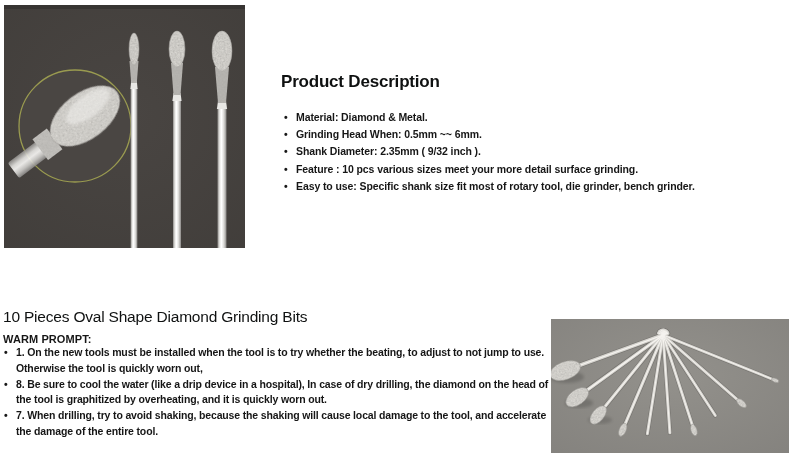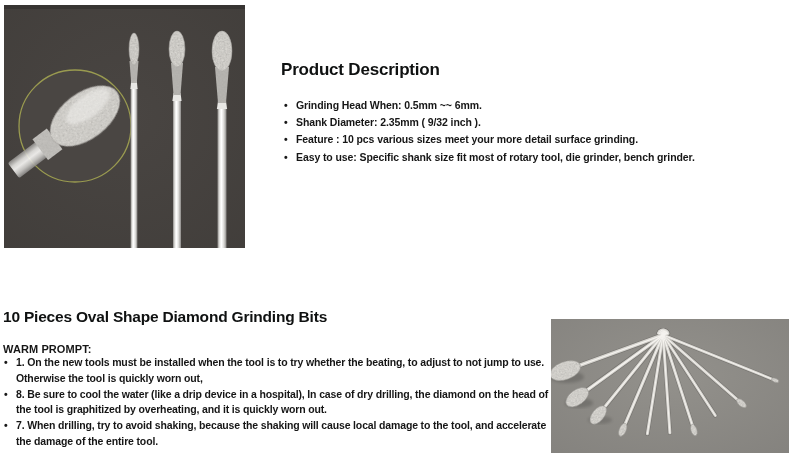--- a/index.html
+++ b/index.html
@@ -11,36 +11,36 @@
   }
   .abs{position:absolute;}
 
   
   #photo-tl{left:4px;top:5px;width:241px;height:243px;}
   #photo-tl svg{display:block;}
 
   
   #desc{left:281px;top:60px;width:514px;}
   #desc h2{
-    margin:0 0 17px 0;font-size:17px;font-weight:700;letter-spacing:-0.2px;color:#0f1111;
+    margin:12px 0 17px 0;font-size:17px;font-weight:700;letter-spacing:-0.2px;color:#0f1111;
   }
   #desc ul{list-style:none;margin:0;padding:0;}
   #desc li{
     position:relative;padding-left:15px;
     font-size:10.5px;font-weight:700;line-height:17.2px;letter-spacing:-0.1px;color:#161616;
   }
   #desc li::before{content:"\2022";position:absolute;left:3px;top:0;}
 
   
   #bottom{left:3px;top:308px;width:548px;}
   #bottom h3{
-    margin:0;font-size:15.5px;font-weight:700;letter-spacing:-0.2px;color:#0f1111;
+    margin:0;font-size:15.5px;font-weight:400;letter-spacing:-0.2px;color:#0f1111;
   }
   #bottom .warm{
-    margin-top:17px;font-size:11px;font-weight:700;letter-spacing:0.1px;color:#161616;
+    margin-top:7px;font-size:11px;font-weight:700;letter-spacing:0.1px;color:#161616;
   }
   #bottom ul{list-style:none;margin:0 0 0 0;padding:0;}
   #bottom li{
     position:relative;padding-left:13px;
     font-size:10.5px;font-weight:700;line-height:15.8px;letter-spacing:-0.15px;color:#161616;
   }
   #bottom li::before{content:"\2022";position:absolute;left:1px;top:0;}
 
   
   #photo-br{left:551px;top:319px;width:238px;height:134px;}
@@ -113,20 +113,21 @@
       <polygon points="214,96 222,96 223.1,104 212.9,104" fill="#e8e7e4"></polygon>
       <polygon points="211,62 225,62 222,98 214,98" fill="#b7b5b1" filter="url(#speck)"></polygon>
       <ellipse cx="218" cy="46" rx="10" ry="20" fill="#dbd9d4" filter="url(#speck)" stroke="#a09e9a" stroke-width="0.5"></ellipse>
     </g>
   </svg>
 </div>
 
 <div id="desc" class="abs">
   <h2>Product Description</h2>
   <ul>
+    <li>Material: Diamond &amp; Metal.</li>
     <li>Grinding Head When: 0.5mm ~~ 6mm.</li>
     <li>Shank Diameter: 2.35mm ( 9/32 inch ).</li>
     <li>Feature : 10 pcs various sizes meet your more detail surface grinding.</li>
     <li>Easy to use: Specific shank size fit most of rotary tool, die grinder, bench grinder.</li>
   </ul>
 </div>
 
 <div id="bottom" class="abs">
   <h3>10 Pieces Oval Shape Diamond Grinding Bits</h3>
   <div class="warm">WARM PROMPT:</div>

